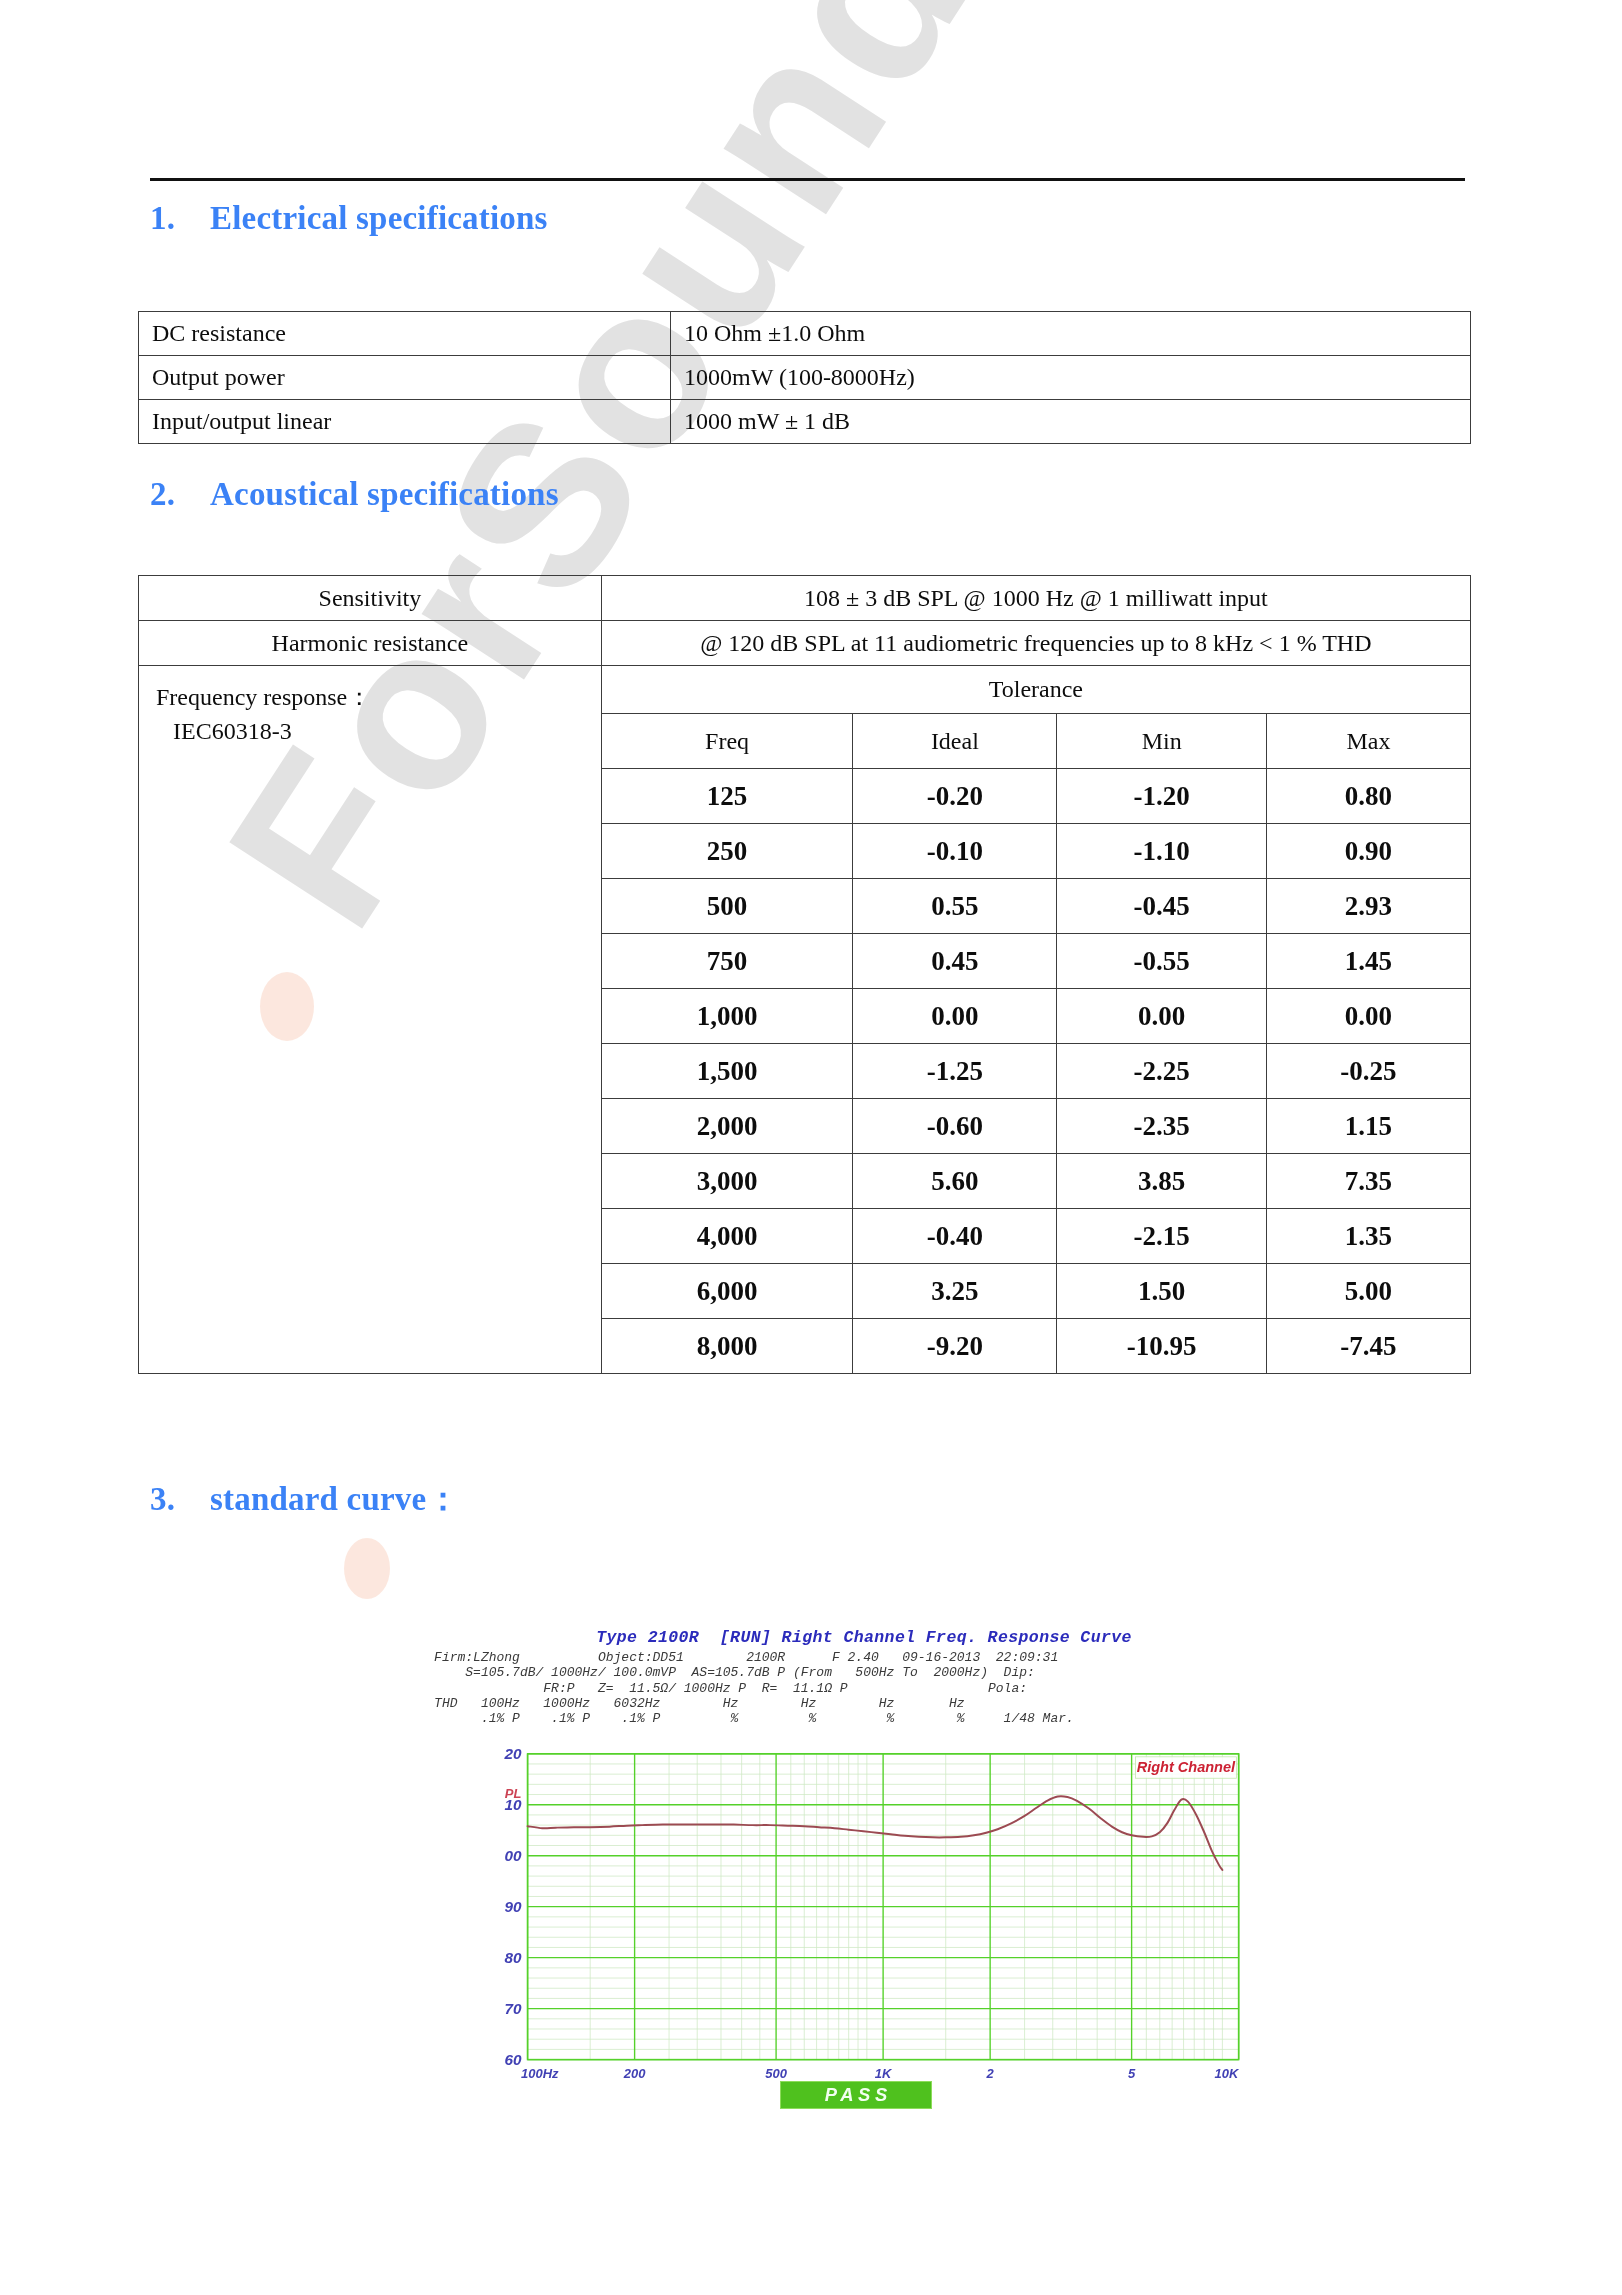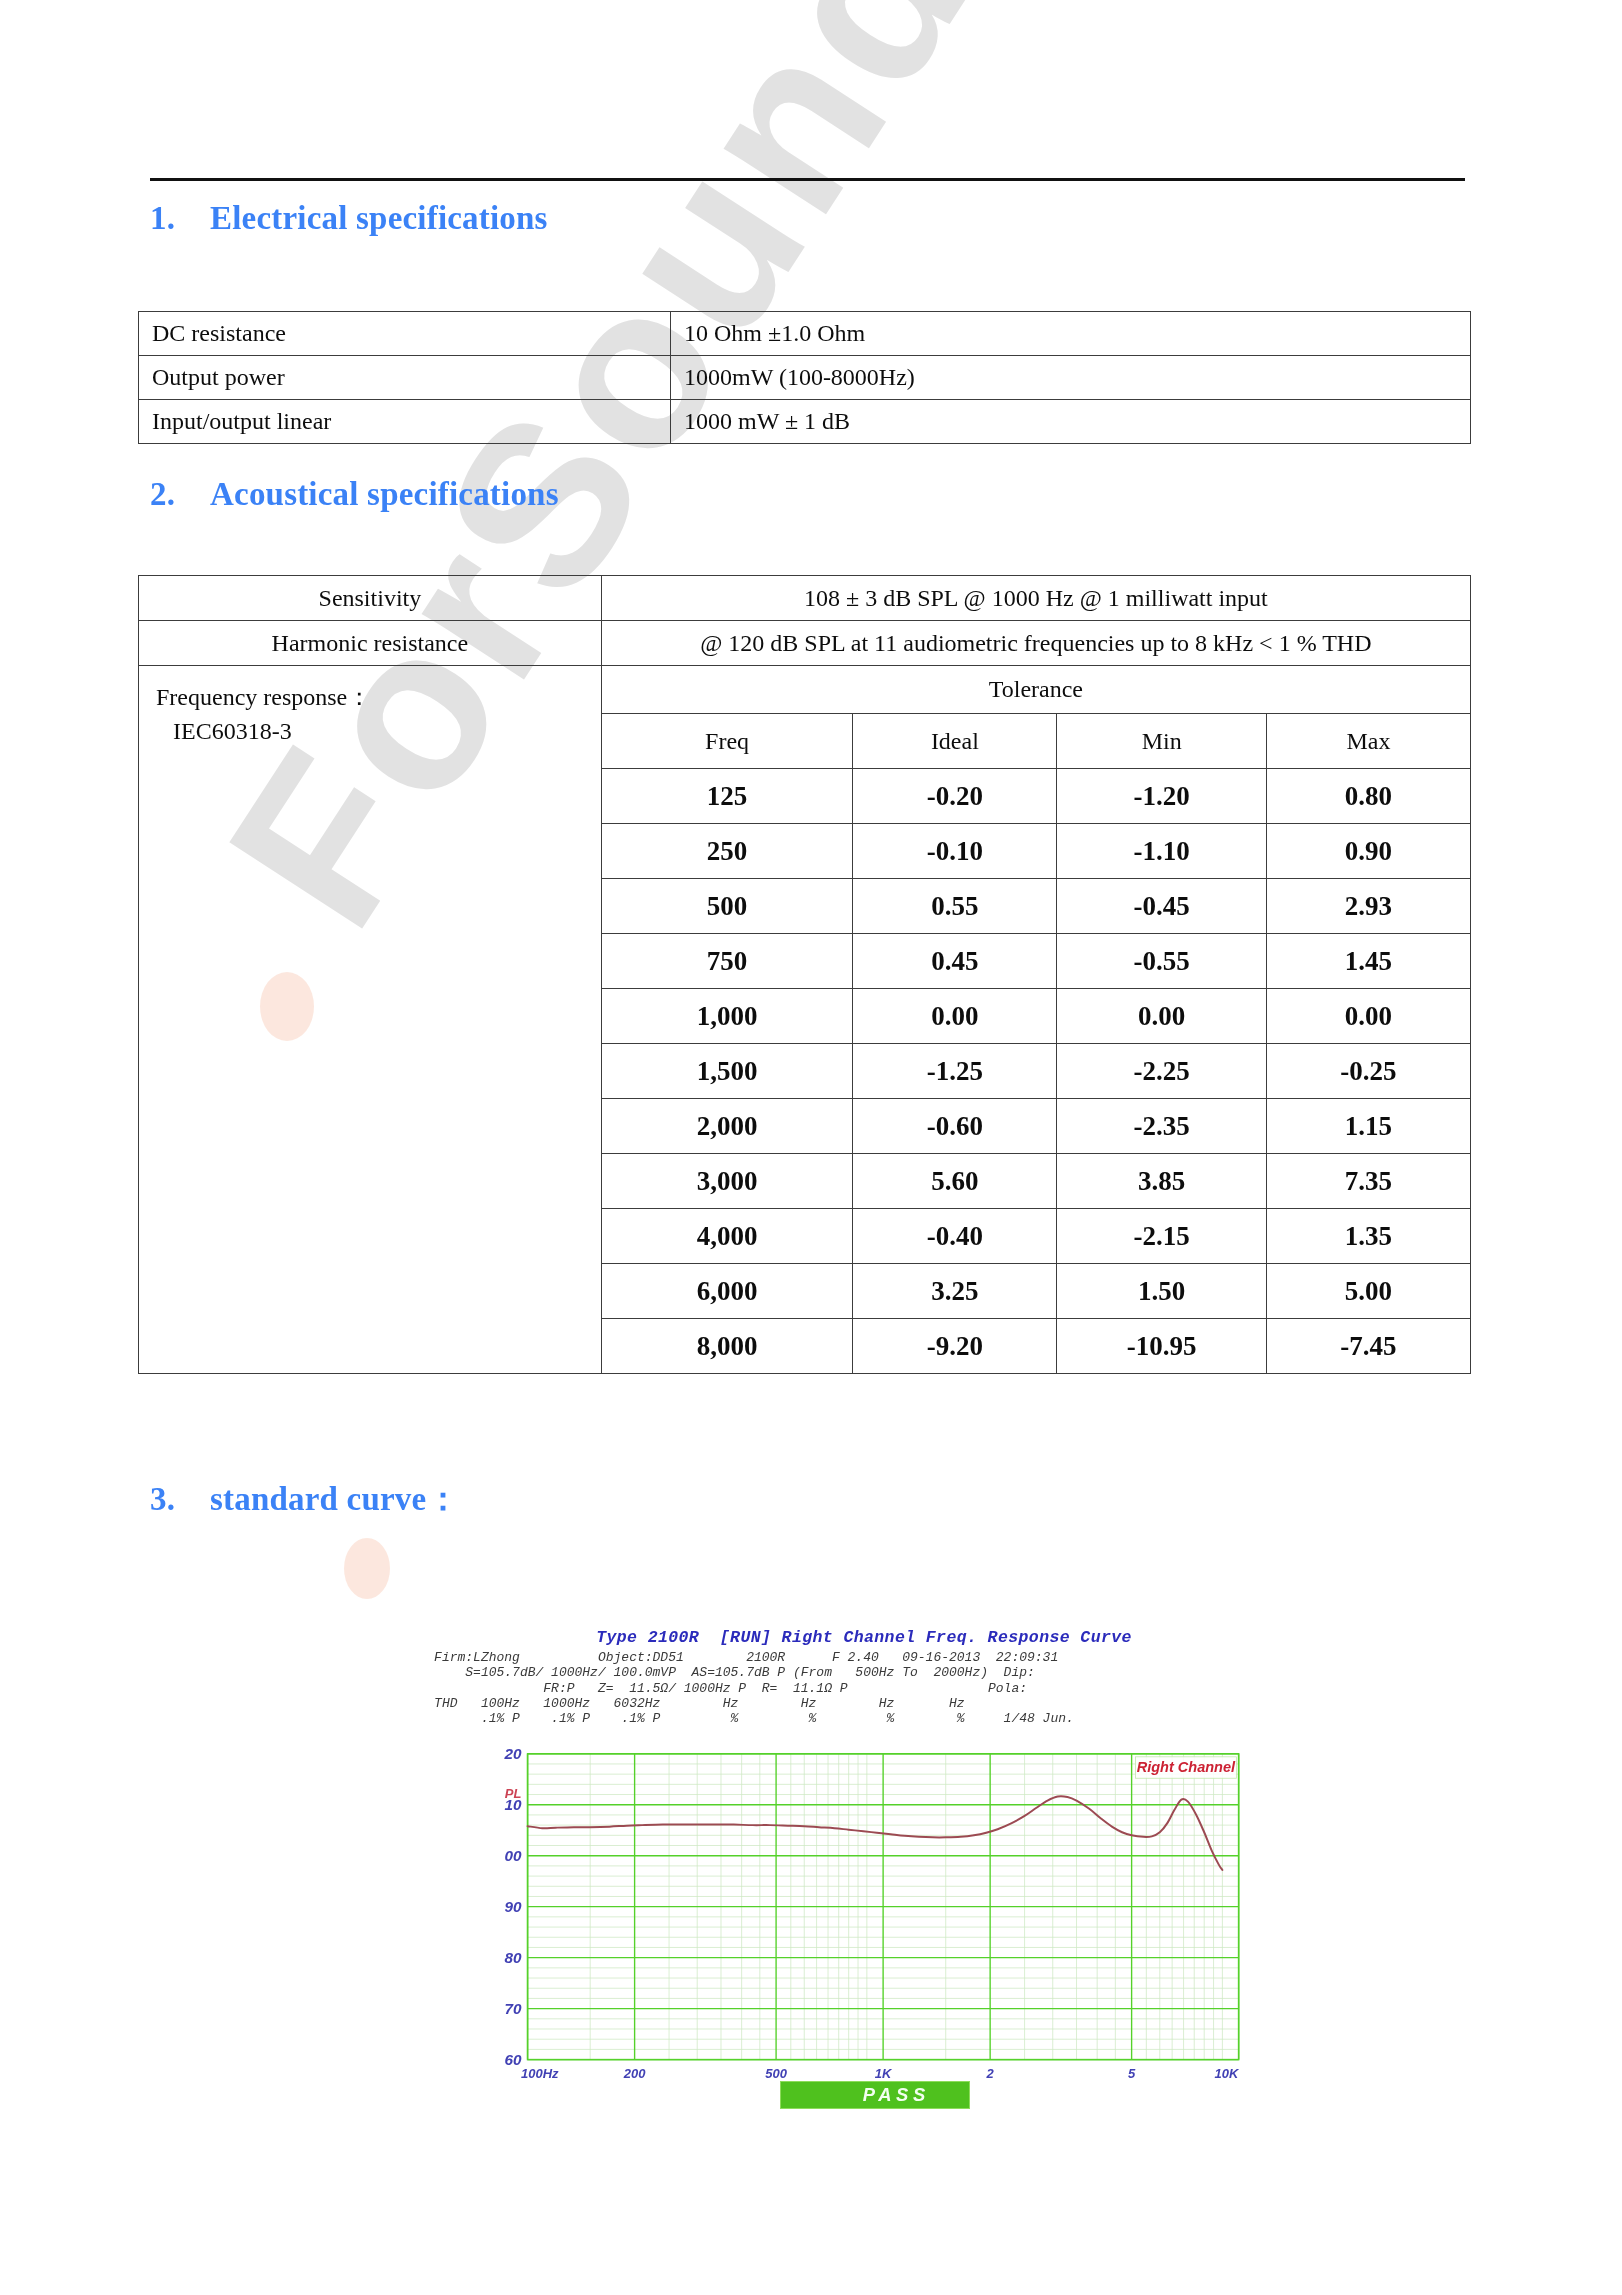--- a/index.html
+++ b/index.html
@@ -161,21 +161,20 @@
     background: #4fc11e;
     border: 0.8px solid #8ddc5a;
     color: #f2fff0;
     font-family: "Liberation Sans", sans-serif;
     font-weight: 700;
     font-size: 18.4px;
     letter-spacing: 4.6px;
     text-align: center;
     line-height: 26px;
     text-indent: 4.6px;
-    padding-left: 38px;
   }
 </style>
 </head>
 <body>
 
 <div id="watermark">
   <div class="wm-text">ForSound</div>
   <div class="wm-dot" style="left:260px; top:972px; width:54px; height:69px;"></div>
   <div class="wm-dot" style="left:344px; top:1538px; width:46px; height:61px;"></div>
 </div>
@@ -305,21 +304,21 @@
     <span class="num">3.</span><span>standard curve：</span>
   </div>
 
   <div id="chart-block">
     <div id="meter-title">Type 2100R  [RUN] Right Channel Freq. Response Curve</div>
     <div id="meter-lines">
       <div class="meter-line">Firm:LZhong          Object:DD51        2100R      F 2.40   09-16-2013  22:09:31</div>
       <div class="meter-line">    S=105.7dB/ 1000Hz/ 100.0mVP  AS=105.7dB P (From   500Hz To  2000Hz)  Dip:</div>
       <div class="meter-line">              FR:P   Z=  11.5Ω/ 1000Hz P  R=  11.1Ω P                  Pola:</div>
       <div class="meter-line">THD   100Hz   1000Hz   6032Hz        Hz        Hz        Hz       Hz</div>
-      <div class="meter-line">      .1% P    .1% P    .1% P         %         %         %        %     1/48 Jun.</div>
+      <div class="meter-line">      .1% P    .1% P    .1% P         %         %         %        %     1/48 Mar.</div>
     </div>
 
     <div id="plot-wrap">
       <svg id="plot-svg" width="872" height="367" viewBox="0 0 1140 480">
         <g id="g-minor">
             <line x1="130" x2="1060" y1="404.67" y2="404.67" stroke="#cfe9c4" stroke-width="1"></line>
             <line x1="130" x2="1060" y1="391.33" y2="391.33" stroke="#cfe9c4" stroke-width="1"></line>
             <line x1="130" x2="1060" y1="378.00" y2="378.00" stroke="#cfe9c4" stroke-width="1"></line>
             <line x1="130" x2="1060" y1="364.67" y2="364.67" stroke="#cfe9c4" stroke-width="1"></line>
             <line x1="130" x2="1060" y1="338.00" y2="338.00" stroke="#cfe9c4" stroke-width="1"></line>

